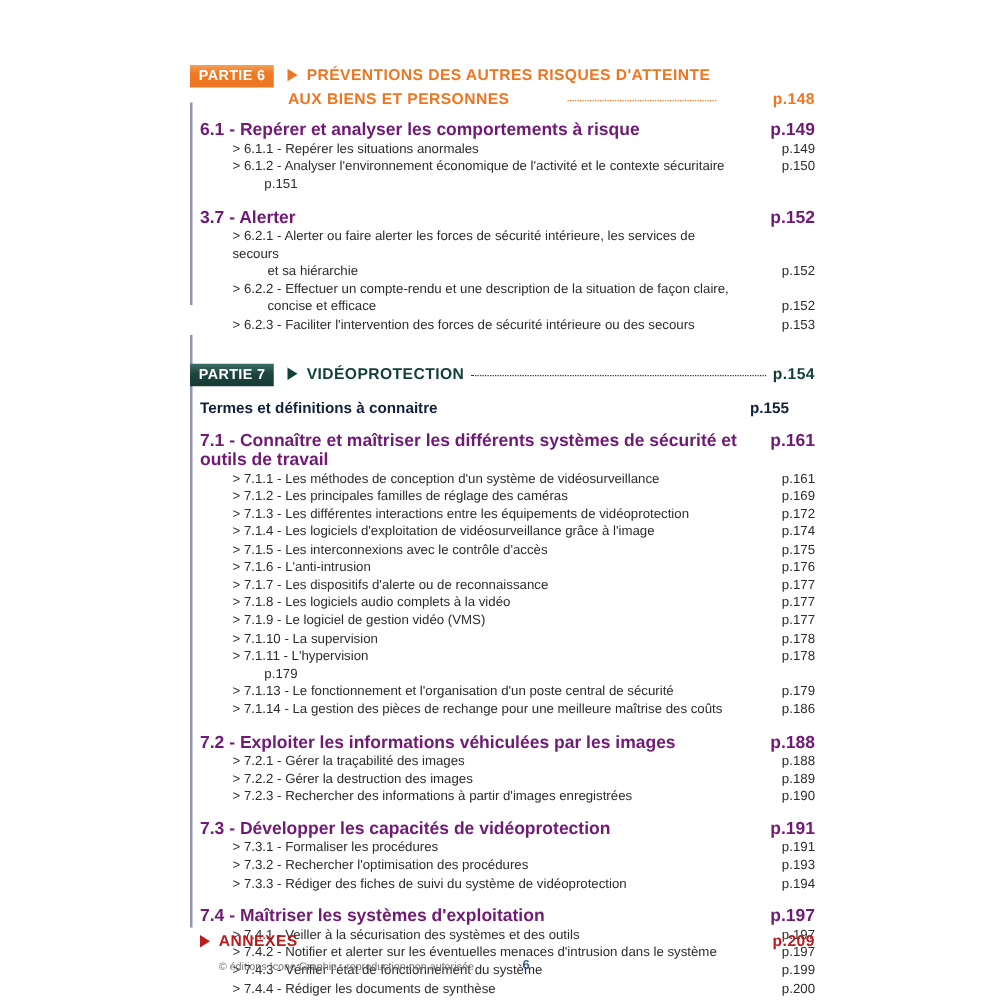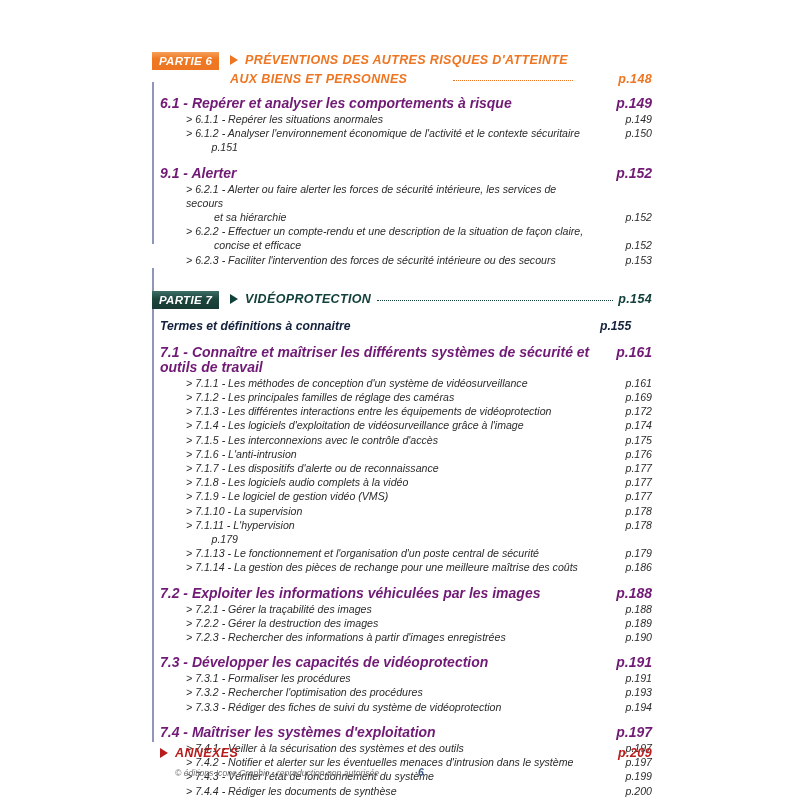--- a/index.html
+++ b/index.html
@@ -15,21 +15,20 @@
     -webkit-font-smoothing: antialiased;
   }
 
   #page {
     position: absolute;
     left: 0; top: 0;
     width: 800px;
     height: 800px;
     background: #ffffff;
     overflow: hidden;
-    font-style: italic;
   }
 
   
   #toc {
     position: absolute;
     left: 152px;
     top: 52px;
     width: 500px;
   }
 
@@ -247,21 +246,21 @@
           <span class="pg">p.149</span>
         </div>
         <div class="sub">
           <span class="txt"><span>&gt; 6.1.2 - Analyser l'environnement économique de l'activité et le contexte sécuritaire</span></span>
           <span class="pg">p.150</span>
         </div>
         <div class="sub">
           <span class="pg">p.151</span>
         </div>
         <div class="sec">
-          <span class="txt">9.1 - Alerter</span>
+          <span class="txt">3.7 - Alerter</span>
           <span class="pg">p.152</span>
         </div>
         <div class="sub two sub-gap">
           <span class="txt"><span>&gt; 6.2.1 - Alerter ou faire alerter les forces de sécurité intérieure, les services de secours</span><span class="cont">et sa hiérarchie</span></span>
           <span class="pg">p.152</span>
         </div>
         <div class="sub two">
           <span class="txt"><span>&gt; 6.2.2 - Effectuer un compte-rendu et une description de la situation de façon claire,</span><span class="cont">concise et efficace</span></span>
           <span class="pg">p.152</span>
         </div>

